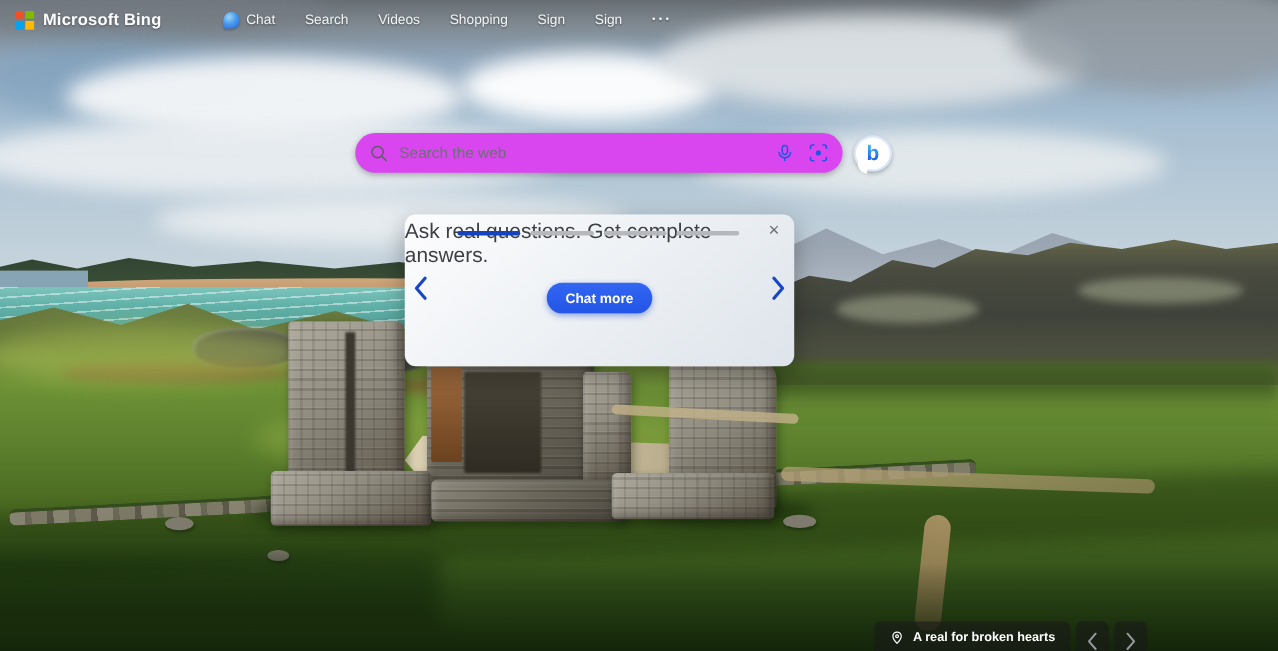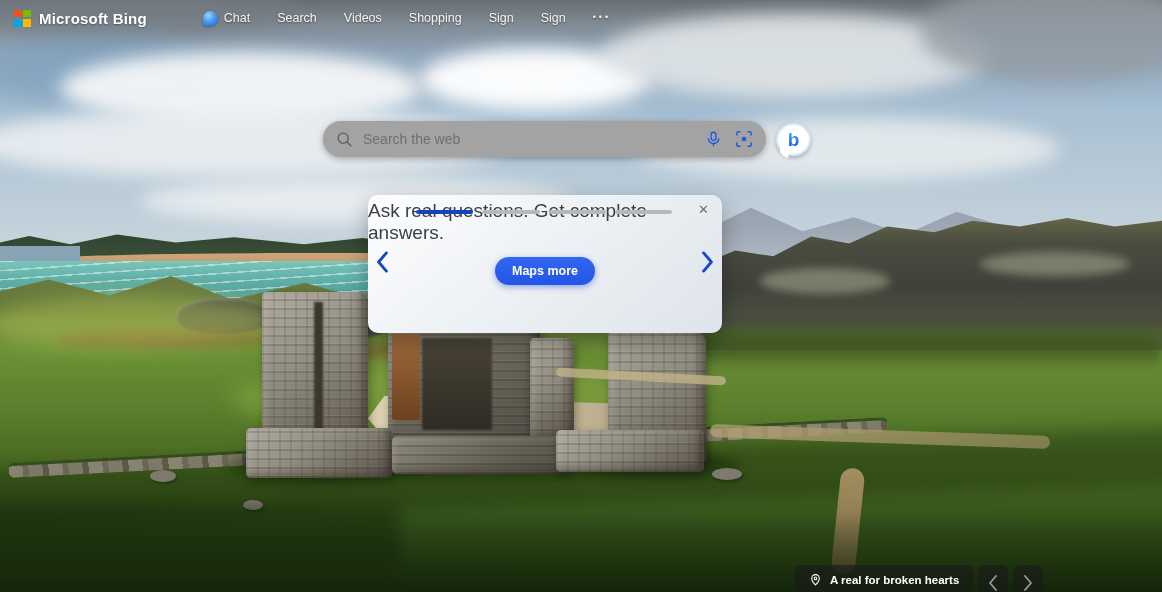--- a/index.html
+++ b/index.html
@@ -116,21 +116,21 @@
   .top-right { position:absolute; right:88px; top:0; height:36px; display:flex; align-items:center; gap:13px; }
   .sign-in { color:#fff; font-size:12.5px; text-shadow:0 1px 2px rgba(0,0,0,.45); cursor:pointer; }
   .avatar { width:23px; height:23px; border-radius:50%; background:#e9ecef; display:flex; align-items:center; justify-content:center; cursor:pointer; box-shadow:0 1px 2px rgba(0,0,0,.3); }
   .points { color:#fff; font-size:12.5px; text-shadow:0 1px 2px rgba(0,0,0,.45); }
   .rewards { width:25px; height:25px; border-radius:50%; border:1.6px solid #fff; display:flex; align-items:center; justify-content:center; cursor:pointer; }
   .hamburger { width:20px; display:flex; flex-direction:column; gap:4px; cursor:pointer; }
   .hamburger span { height:2px; background:#fff; border-radius:1px; box-shadow:0 1px 1px rgba(0,0,0,.3); }
 
   
   .search-wrap { position:absolute; left:323px; top:121px; display:flex; align-items:center; gap:10px; z-index:6; }
-  .searchbox { width:443px; height:36px; background:#a3a3a3; border-radius:18px; box-shadow:0 2px 6px rgba(0,0,0,.3);
+  .searchbox { width:443px; height:36px; background:#d946ef; border-radius:18px; box-shadow:0 2px 6px rgba(0,0,0,.3);
     display:flex; align-items:center; padding:0 13px; gap:10px; }
   .search-input { flex:1; border:none; outline:none; font-size:14px; color:#222; background:transparent; font-family:"Liberation Sans",sans-serif; }
   .search-input::placeholder { color:#6c7075; }
   .box-icons { display:flex; align-items:center; gap:13px; }
   .icon-btn { cursor:pointer; display:flex; }
   .bing-bubble { width:35px; height:33px; background:#fff; border:2px solid #d9e7f7; border-radius:50%;
     display:flex; align-items:center; justify-content:center; box-shadow:0 2px 4px rgba(0,0,0,.25); position:relative; cursor:pointer; }
   .bing-bubble::after { content:''; position:absolute; left:1px; bottom:-3px; width:10px; height:9px; background:#fff; border-radius:0 0 0 9px; transform:rotate(12deg); }
   .bing-b { font-weight:800; font-size:19px; line-height:1;
     background:linear-gradient(180deg,#37c6f4 0%,#2a7de9 55%,#174ae4 100%);
@@ -299,21 +299,21 @@
       <svg width="13" height="22" viewBox="0 0 10 16" fill="none" stroke="#1747c8" stroke-width="2.2" stroke-linecap="round" stroke-linejoin="round">
           <path d="M8 1L2 8l6 7"></path>
         </svg>
     </span>
     <span class="promo-arrow promo-next">
       <svg width="13" height="22" viewBox="0 0 10 16" fill="none" stroke="#1747c8" stroke-width="2.2" stroke-linecap="round" stroke-linejoin="round">
           <path d="M2 1l6 7-6 7"></path>
         </svg>
     </span>
     <div class="promo-sub">Ask real questions. Get complete answers.</div>
-    <button class="promo-cta">Maps more</button>
+    <button class="promo-cta">Chat more</button>
   </div>
 
   <div class="caption-row">
     <div class="caption-pill">
       <svg width="13" height="14" viewBox="0 0 24 24" fill="none" stroke="#fff" stroke-width="2">
           <path d="M12 21s-7-7.2-7-12a7 7 0 0 1 14 0c0 4.8-7 12-7 12z"></path>
           <circle cx="12" cy="9" r="2.4"></circle>
         </svg>
       <span class="caption-text">A real for broken hearts</span>
     </div>

